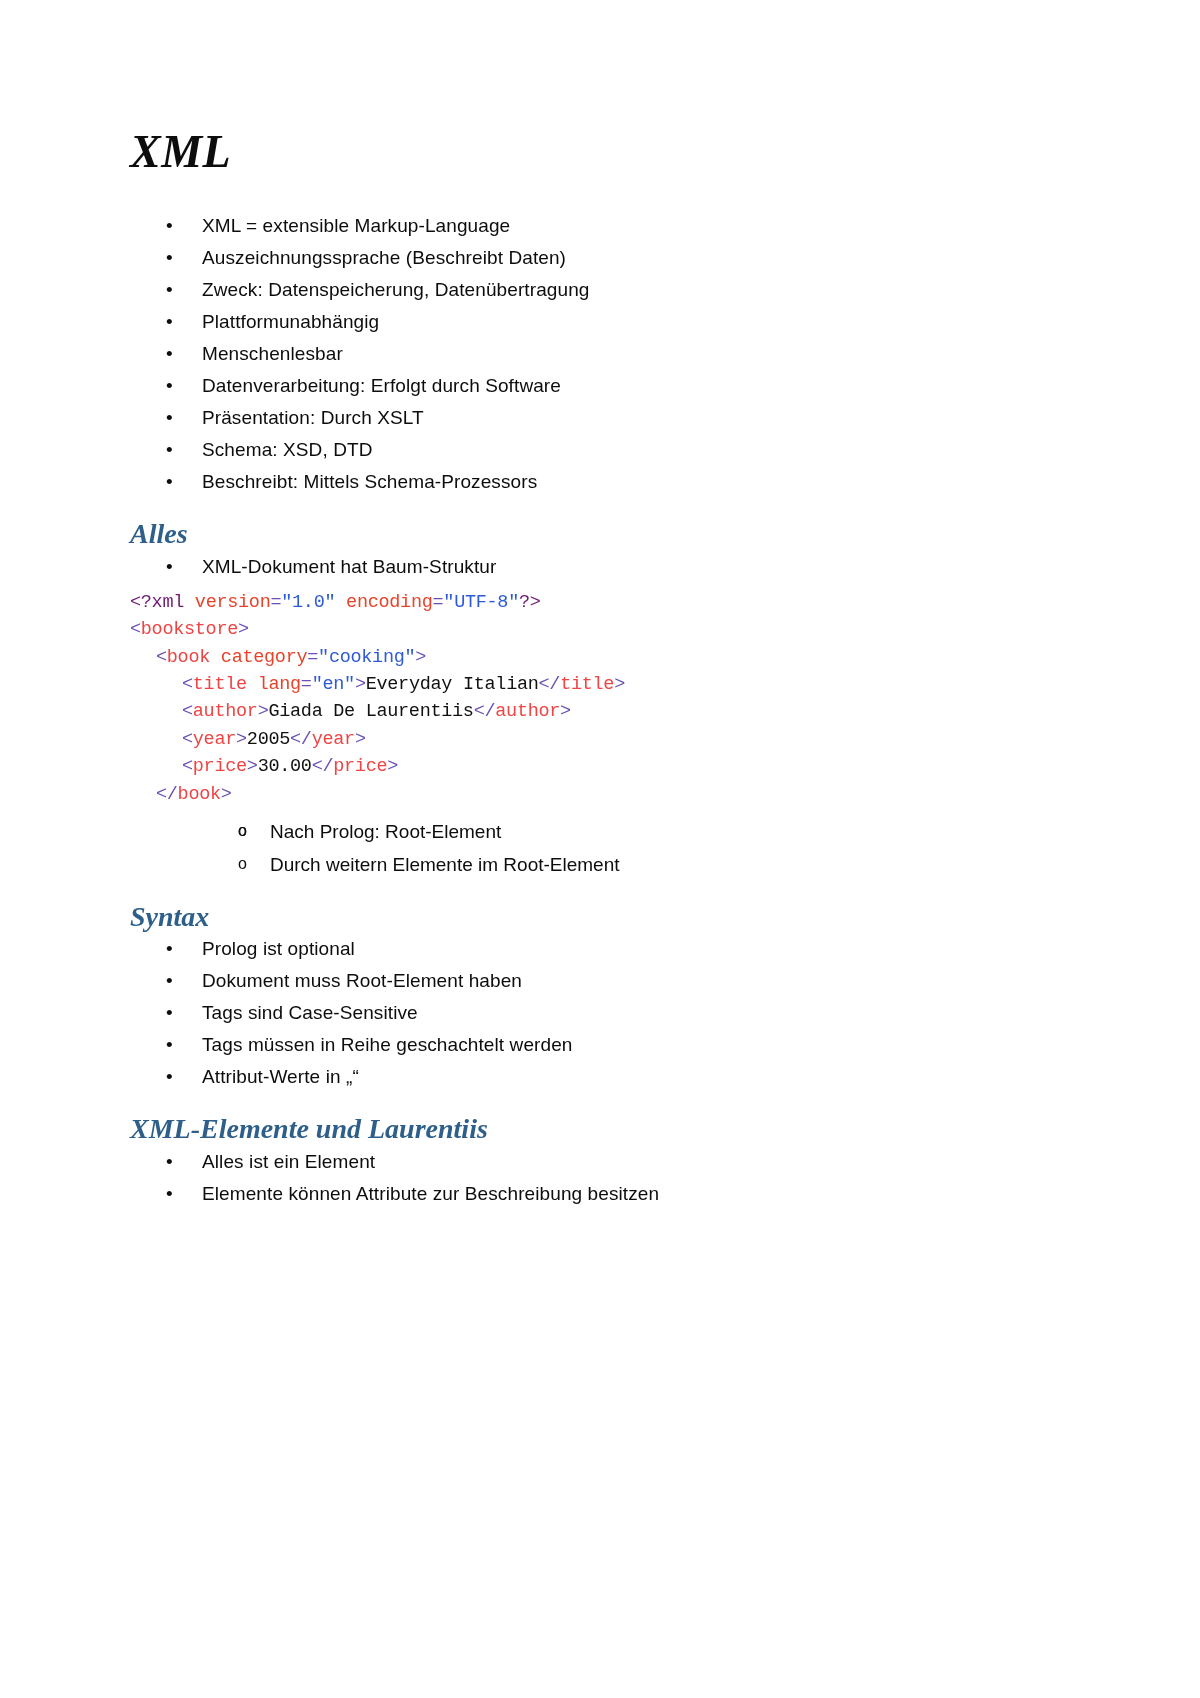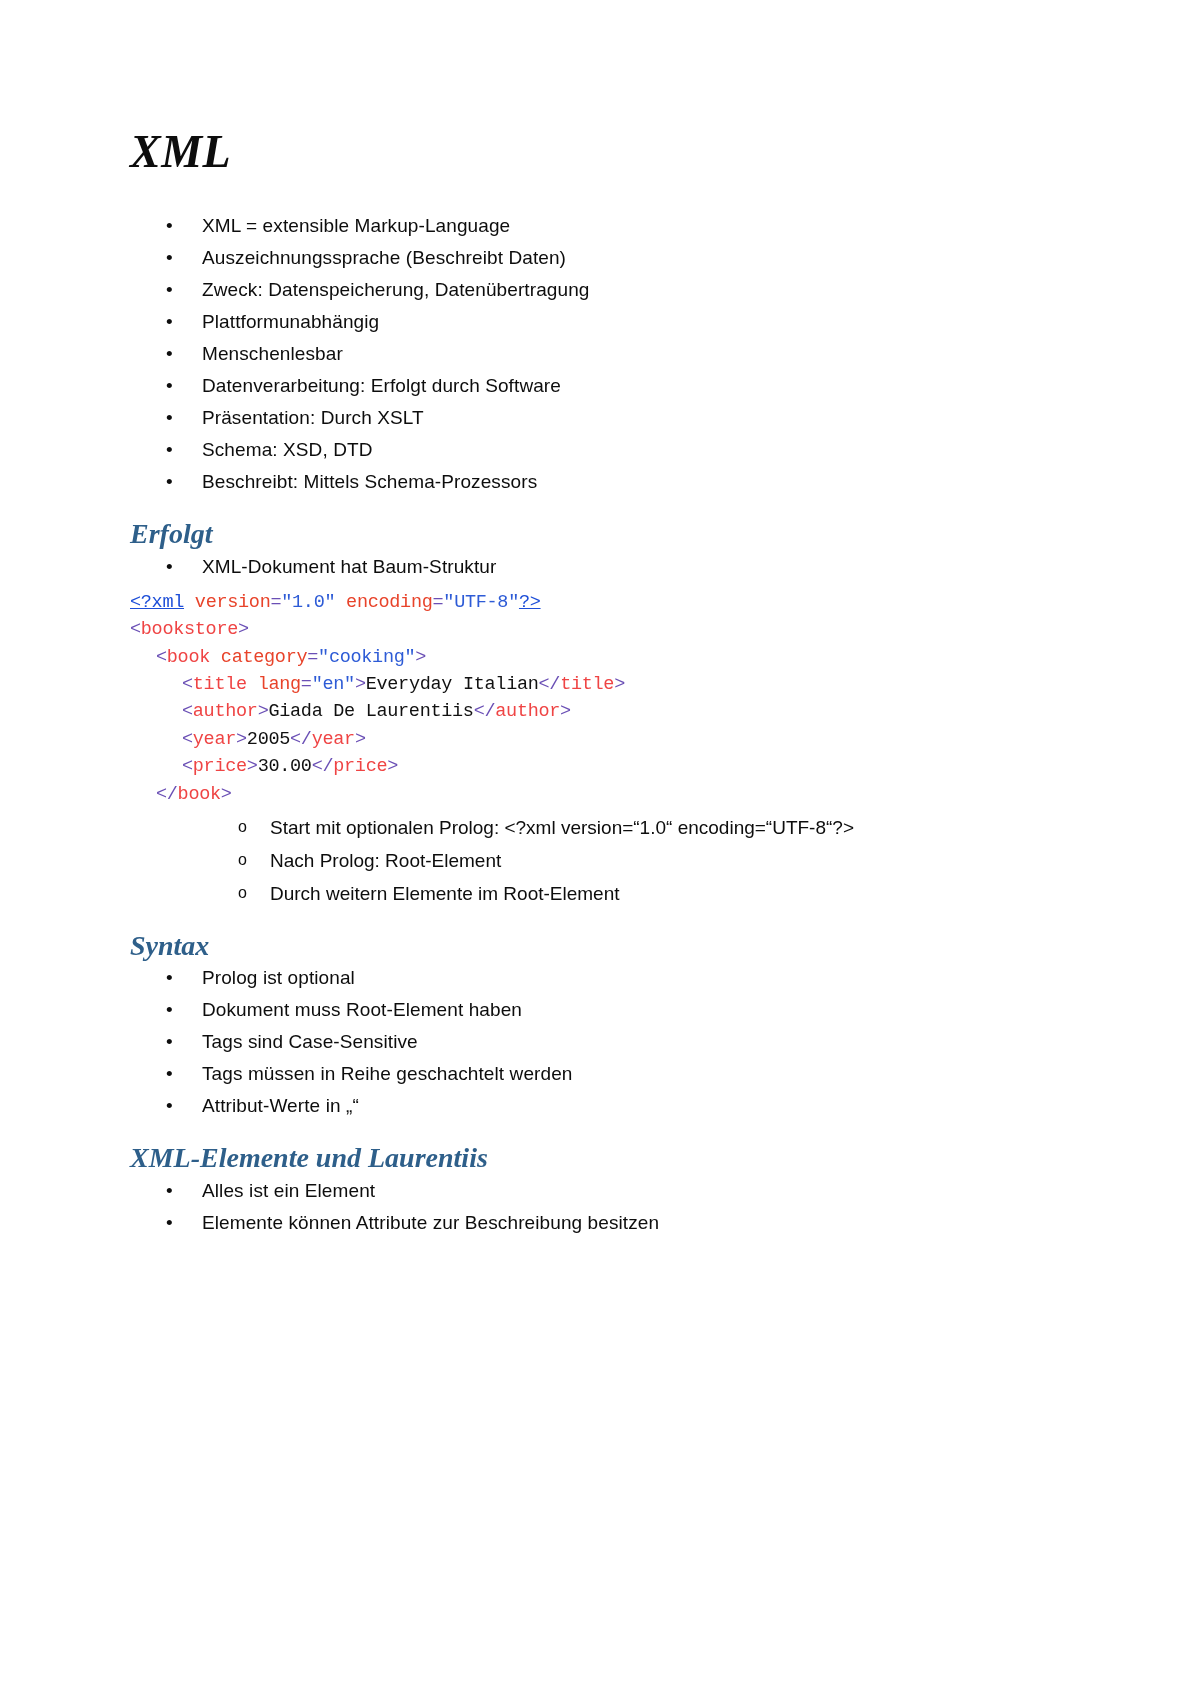--- a/index.html
+++ b/index.html
@@ -110,21 +110,21 @@
     margin: 4px 0 10px 0;
     white-space: pre;
     letter-spacing: -0.3px;
   }
   .code-line { white-space: pre; }
   .c-tag   { color: #6a4fb5; }   
   .c-name  { color: #ef4444; }   
   .c-attr  { color: #e8432a; text-align: center; }   
   .c-val   { color: #2d5bd6; }   
   .c-text  { color: #111111; }   
-  .c-pi    { color: #1d4ed8; text-decoration: underline; }   
+  .c-pi    { color: #701a75; }   
 
   .indent1 { padding-left: 26px; }
   .indent2 { padding-left: 52px; }
 </style>
 </head>
 <body>
 
 <div class="page">
   <div class="content">
 
@@ -138,27 +138,27 @@
             <li><span class="marker">•</span><span>Zweck: Datenspeicherung, Datenübertragung</span></li>
             <li><span class="marker">•</span><span>Plattformunabhängig</span></li>
             <li><span class="marker">•</span><span>Menschenlesbar</span></li>
             <li><span class="marker">•</span><span>Datenverarbeitung: Erfolgt durch Software</span></li>
             <li><span class="marker">•</span><span>Präsentation: Durch XSLT</span></li>
             <li><span class="marker">•</span><span>Schema: XSD, DTD</span></li>
             <li><span class="marker">•</span><span>Beschreibt: Mittels Schema-Prozessors</span></li>
           </ul>
         </div>
         <div class="section">
-          <h2 class="heading">Erfolgt</h2>
+          <h2 class="heading">Alles</h2>
           <ul class="bullets">
             <li><span class="marker">•</span><span>XML-Dokument hat Baum-Struktur</span></li>
           </ul>
           <div class="code-block"><div class="code-line"><span class="c-pi">&lt;?xml</span><span class="c-text"> </span><span class="c-attr">version</span><span class="c-tag">=</span><span class="c-val">"1.0"</span><span class="c-text"> </span><span class="c-attr">encoding</span><span class="c-tag">=</span><span class="c-val">"UTF-8"</span><span class="c-pi">?&gt;</span></div><div class="code-line"><span class="c-tag">&lt;</span><span class="c-name">bookstore</span><span class="c-tag">&gt;</span></div><div class="code-line indent1"><span class="c-tag">&lt;</span><span class="c-name">book</span><span class="c-text"> </span><span class="c-attr">category</span><span class="c-tag">=</span><span class="c-val">"cooking"</span><span class="c-tag">&gt;</span></div><div class="code-line indent2"><span class="c-tag">&lt;</span><span class="c-name">title</span><span class="c-text"> </span><span class="c-attr">lang</span><span class="c-tag">=</span><span class="c-val">"en"</span><span class="c-tag">&gt;</span><span class="c-text">Everyday Italian</span><span class="c-tag">&lt;/</span><span class="c-name">title</span><span class="c-tag">&gt;</span></div><div class="code-line indent2"><span class="c-tag">&lt;</span><span class="c-name">author</span><span class="c-tag">&gt;</span><span class="c-text">Giada De Laurentiis</span><span class="c-tag">&lt;/</span><span class="c-name">author</span><span class="c-tag">&gt;</span></div><div class="code-line indent2"><span class="c-tag">&lt;</span><span class="c-name">year</span><span class="c-tag">&gt;</span><span class="c-text">2005</span><span class="c-tag">&lt;/</span><span class="c-name">year</span><span class="c-tag">&gt;</span></div><div class="code-line indent2"><span class="c-tag">&lt;</span><span class="c-name">price</span><span class="c-tag">&gt;</span><span class="c-text">30.00</span><span class="c-tag">&lt;/</span><span class="c-name">price</span><span class="c-tag">&gt;</span></div><div class="code-line indent1"><span class="c-tag">&lt;/</span><span class="c-name">book</span><span class="c-tag">&gt;</span></div></div>
           <ul class="sub-bullets">
-            <li><span class="marker">o</span><span>Start mit optionalen Prolog: &lt;?xml version=“1.0“ encoding=“UTF-8“?&gt;</span></li>
+            <li><span class="marker">o</span></li>
             <li><span class="marker">o</span><span>Nach Prolog: Root-Element</span></li>
             <li><span class="marker">o</span><span>Durch weitern Elemente im Root-Element</span></li>
           </ul>
         </div>
         <div class="section">
           <h2 class="heading">Syntax</h2>
           <ul class="bullets">
             <li><span class="marker">•</span><span>Prolog ist optional</span></li>
             <li><span class="marker">•</span><span>Dokument muss Root-Element haben</span></li>
             <li><span class="marker">•</span><span>Tags sind Case-Sensitive</span></li>

